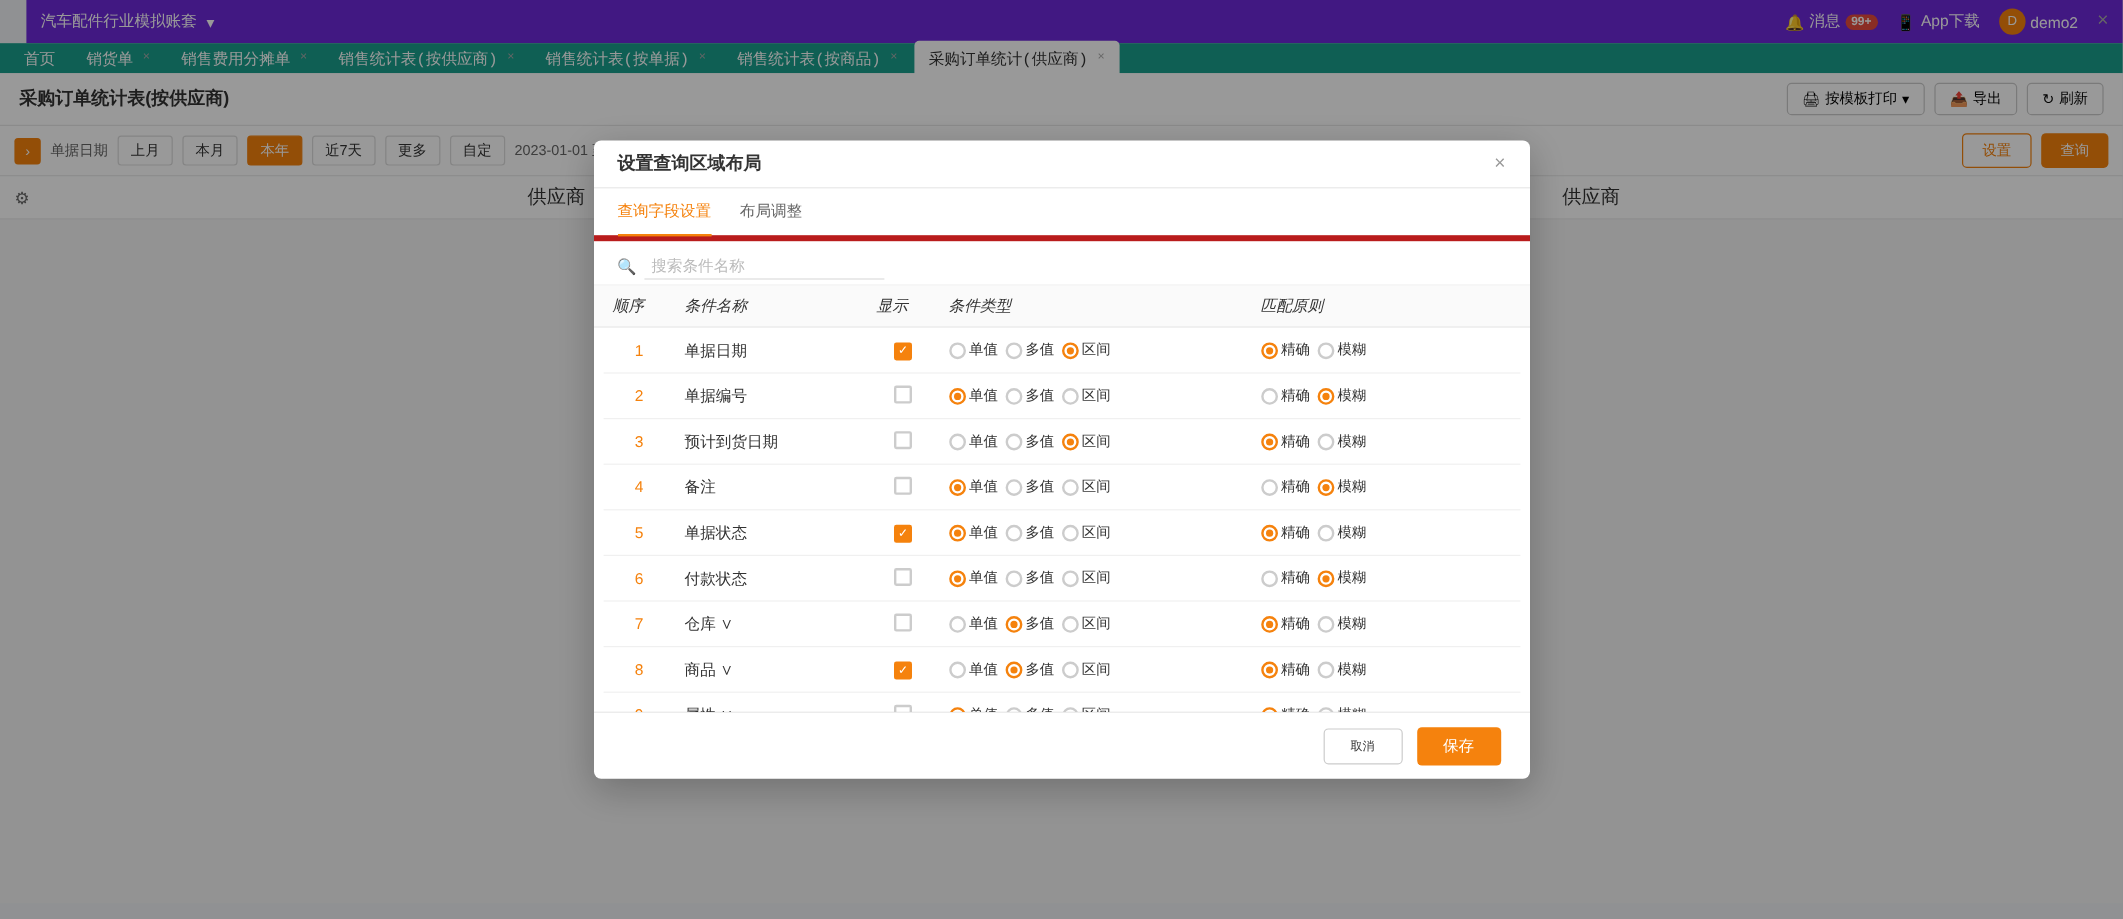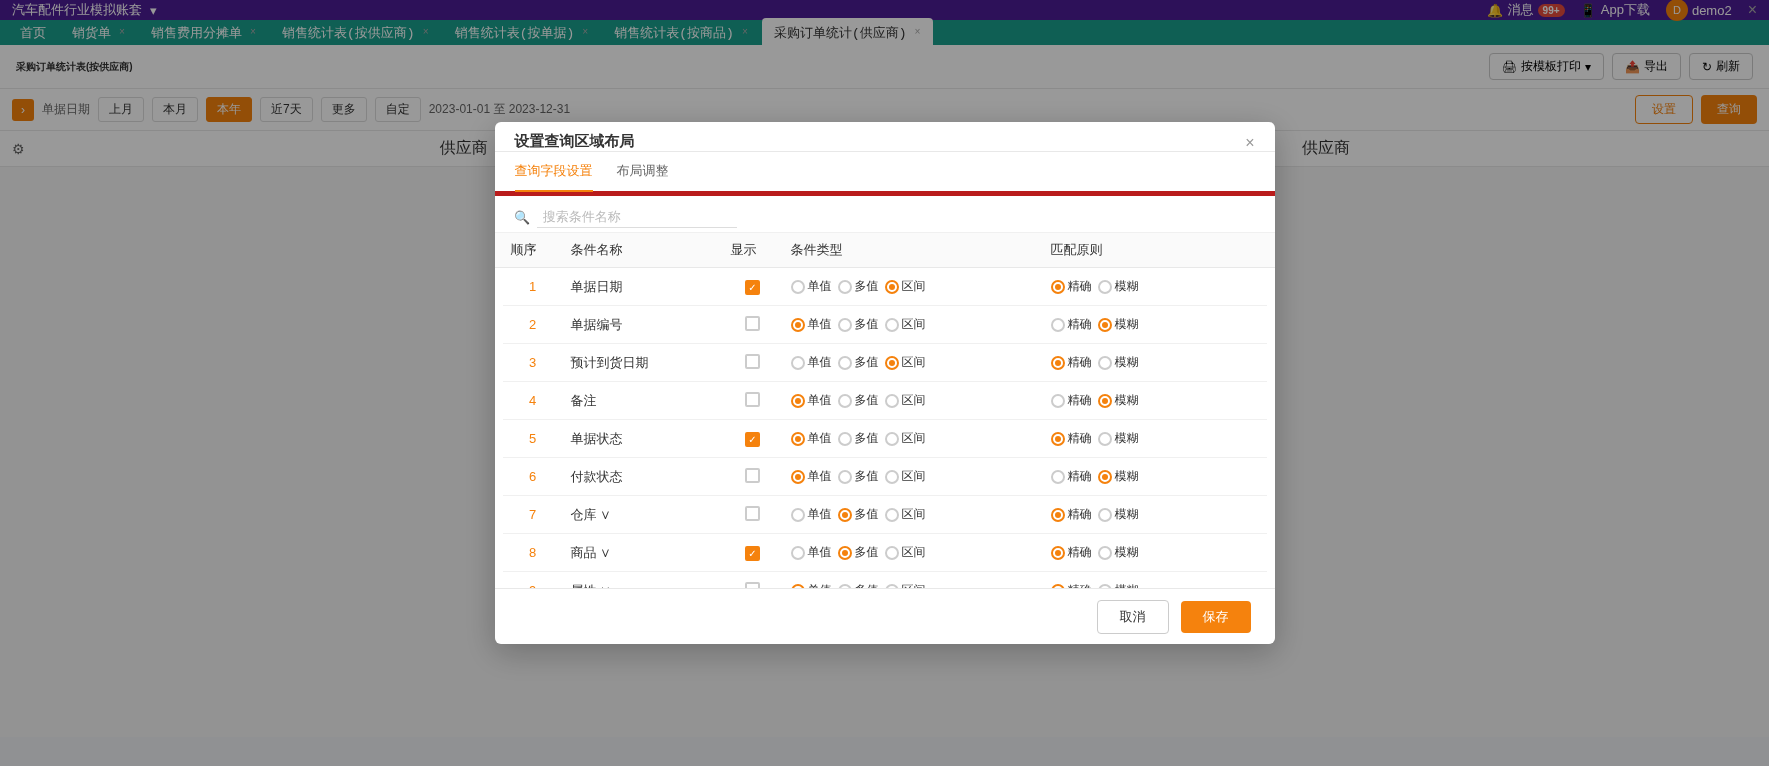--- a/index.html
+++ b/index.html
@@ -1,26 +1,27 @@
 <!DOCTYPE html>
 <html><head>
   <meta charset="utf-8">
   <style>
     * { box-sizing: border-box; margin: 0; padding: 0; }
     body { font-family: 'Microsoft YaHei', Arial, sans-serif; font-size: 13px; background: #f0f2f5; overflow: hidden; }
 
     
     .top-bar {
-      height: 20px;
-      background: #4c1d95;
+      height: 36px;
+      background: #6d28d9;
       display: flex;
       align-items: center;
       justify-content: space-between;
       padding: 0 12px;
       color: #fff;
+      margin-left: 22px;
     }
     .top-bar-left { display: flex; align-items: center; gap: 8px; font-size: 13px; }
     .top-bar-right { display: flex; align-items: center; gap: 16px; font-size: 13px; }
     .top-bar-right .notif { display: flex; align-items: center; gap: 4px; }
     .badge-red { background: #e74c3c; color: #fff; border-radius: 10px; padding: 1px 5px; font-size: 10px; font-weight: bold; }
     .close-x { color: #aaa; cursor: pointer; font-size: 16px; }
 
     
     .nav-bar {
       height: 25px;
@@ -49,21 +50,21 @@
     
     .page-header {
       height: 44px;
       background: #fff;
       display: flex;
       align-items: center;
       justify-content: space-between;
       padding: 0 16px;
       border-bottom: 1px solid #e8e8e8;
     }
-    .page-title { font-size: 10px; font-weight: bold; color: #333; }
+    .page-title { font-size: 15px; font-weight: bold; color: #333; }
     .page-actions { display: flex; align-items: center; gap: 8px; }
     .btn-outline { border: 1px solid #ccc; background: #fff; padding: 4px 12px; border-radius: 4px; cursor: pointer; font-size: 12px; display: flex; align-items: center; gap: 4px; }
 
     
     .toolbar {
       height: 42px;
       background: #fff;
       display: flex;
       align-items: center;
       padding: 0 12px;
@@ -106,26 +107,26 @@
     .dialog {
       background: #fff;
       border-radius: 6px;
       width: 780px;
       max-height: 660px;
       display: flex;
       flex-direction: column;
       box-shadow: 0 8px 32px rgba(0,0,0,0.25);
     }
     .dialog-header {
-      height: 30px;
+      height: 40px;
       border-bottom: 1px solid #e8e8e8;
       display: flex;
-      align-items: flex-end;
+      align-items: center;
       justify-content: space-between;
-      padding: 0 20px;
+      padding: 12px 20px;
     }
     .dialog-title { font-size: 15px; font-weight: bold; color: #333; }
     .dialog-close { cursor: pointer; color: #999; font-size: 16px; line-height: 1; }
 
     
     .dialog-tabs {
       display: flex;
       padding: 0 20px;
       border-bottom: 5px solid #b91c1c;
       gap: 24px;
@@ -163,21 +164,21 @@
 
     
     .dialog-table { flex: 1; overflow: hidden; display: flex; flex-direction: column; }
     .dialog-table-header {
       display: grid;
       grid-template-columns: 60px 160px 60px 260px 220px;
       background: #fafafa;
       border-bottom: 1px solid #e8e8e8;
       padding: 0 8px;
     }
-    .th { padding: 8px 8px; font-size: 13px; color: #333; font-weight: 500; }
+    .th { padding: 8px 8px; font-size: 13px; color: #333; font-weight: 500; font-style: italic; }
 
     .dialog-table-body { overflow-y: auto; flex: 1; max-height: 320px; padding: 0 8px; }
     .dialog-table-body::-webkit-scrollbar { width: 5px; }
     .dialog-table-body::-webkit-scrollbar-thumb { background: #ccc; border-radius: 3px; }
 
     .table-row {
       display: grid;
       grid-template-columns: 60px 160px 60px 260px 220px;
       border-bottom: 1px solid #f0f0f0;
       align-items: center;
@@ -222,21 +223,21 @@
     
     .dialog-footer {
       height: 56px;
       border-top: 1px solid #e8e8e8;
       display: flex;
       align-items: center;
       justify-content: flex-end;
       padding: 0 24px;
       gap: 12px;
     }
-    .btn-cancel { border: 1px solid #ccc; background: #fff; padding: 7px 22px; border-radius: 4px; cursor: pointer; font-size: 13px; color: #333; }
+    .btn-cancel { border: 1px solid #ccc; background: #fff; padding: 7px 22px; border-radius: 4px; cursor: pointer; font-size: 10px; color: #333; }
     .btn-save { background: #f5820d; color: #fff; border: none; padding: 7px 22px; border-radius: 4px; cursor: pointer; font-size: 13px; }
   </style>
 </head>
 <body>
 
 <div class="top-bar">
   <div class="top-bar-left">
     <span>汽车配件行业模拟账套</span>
     <span>▾</span>
   </div>

